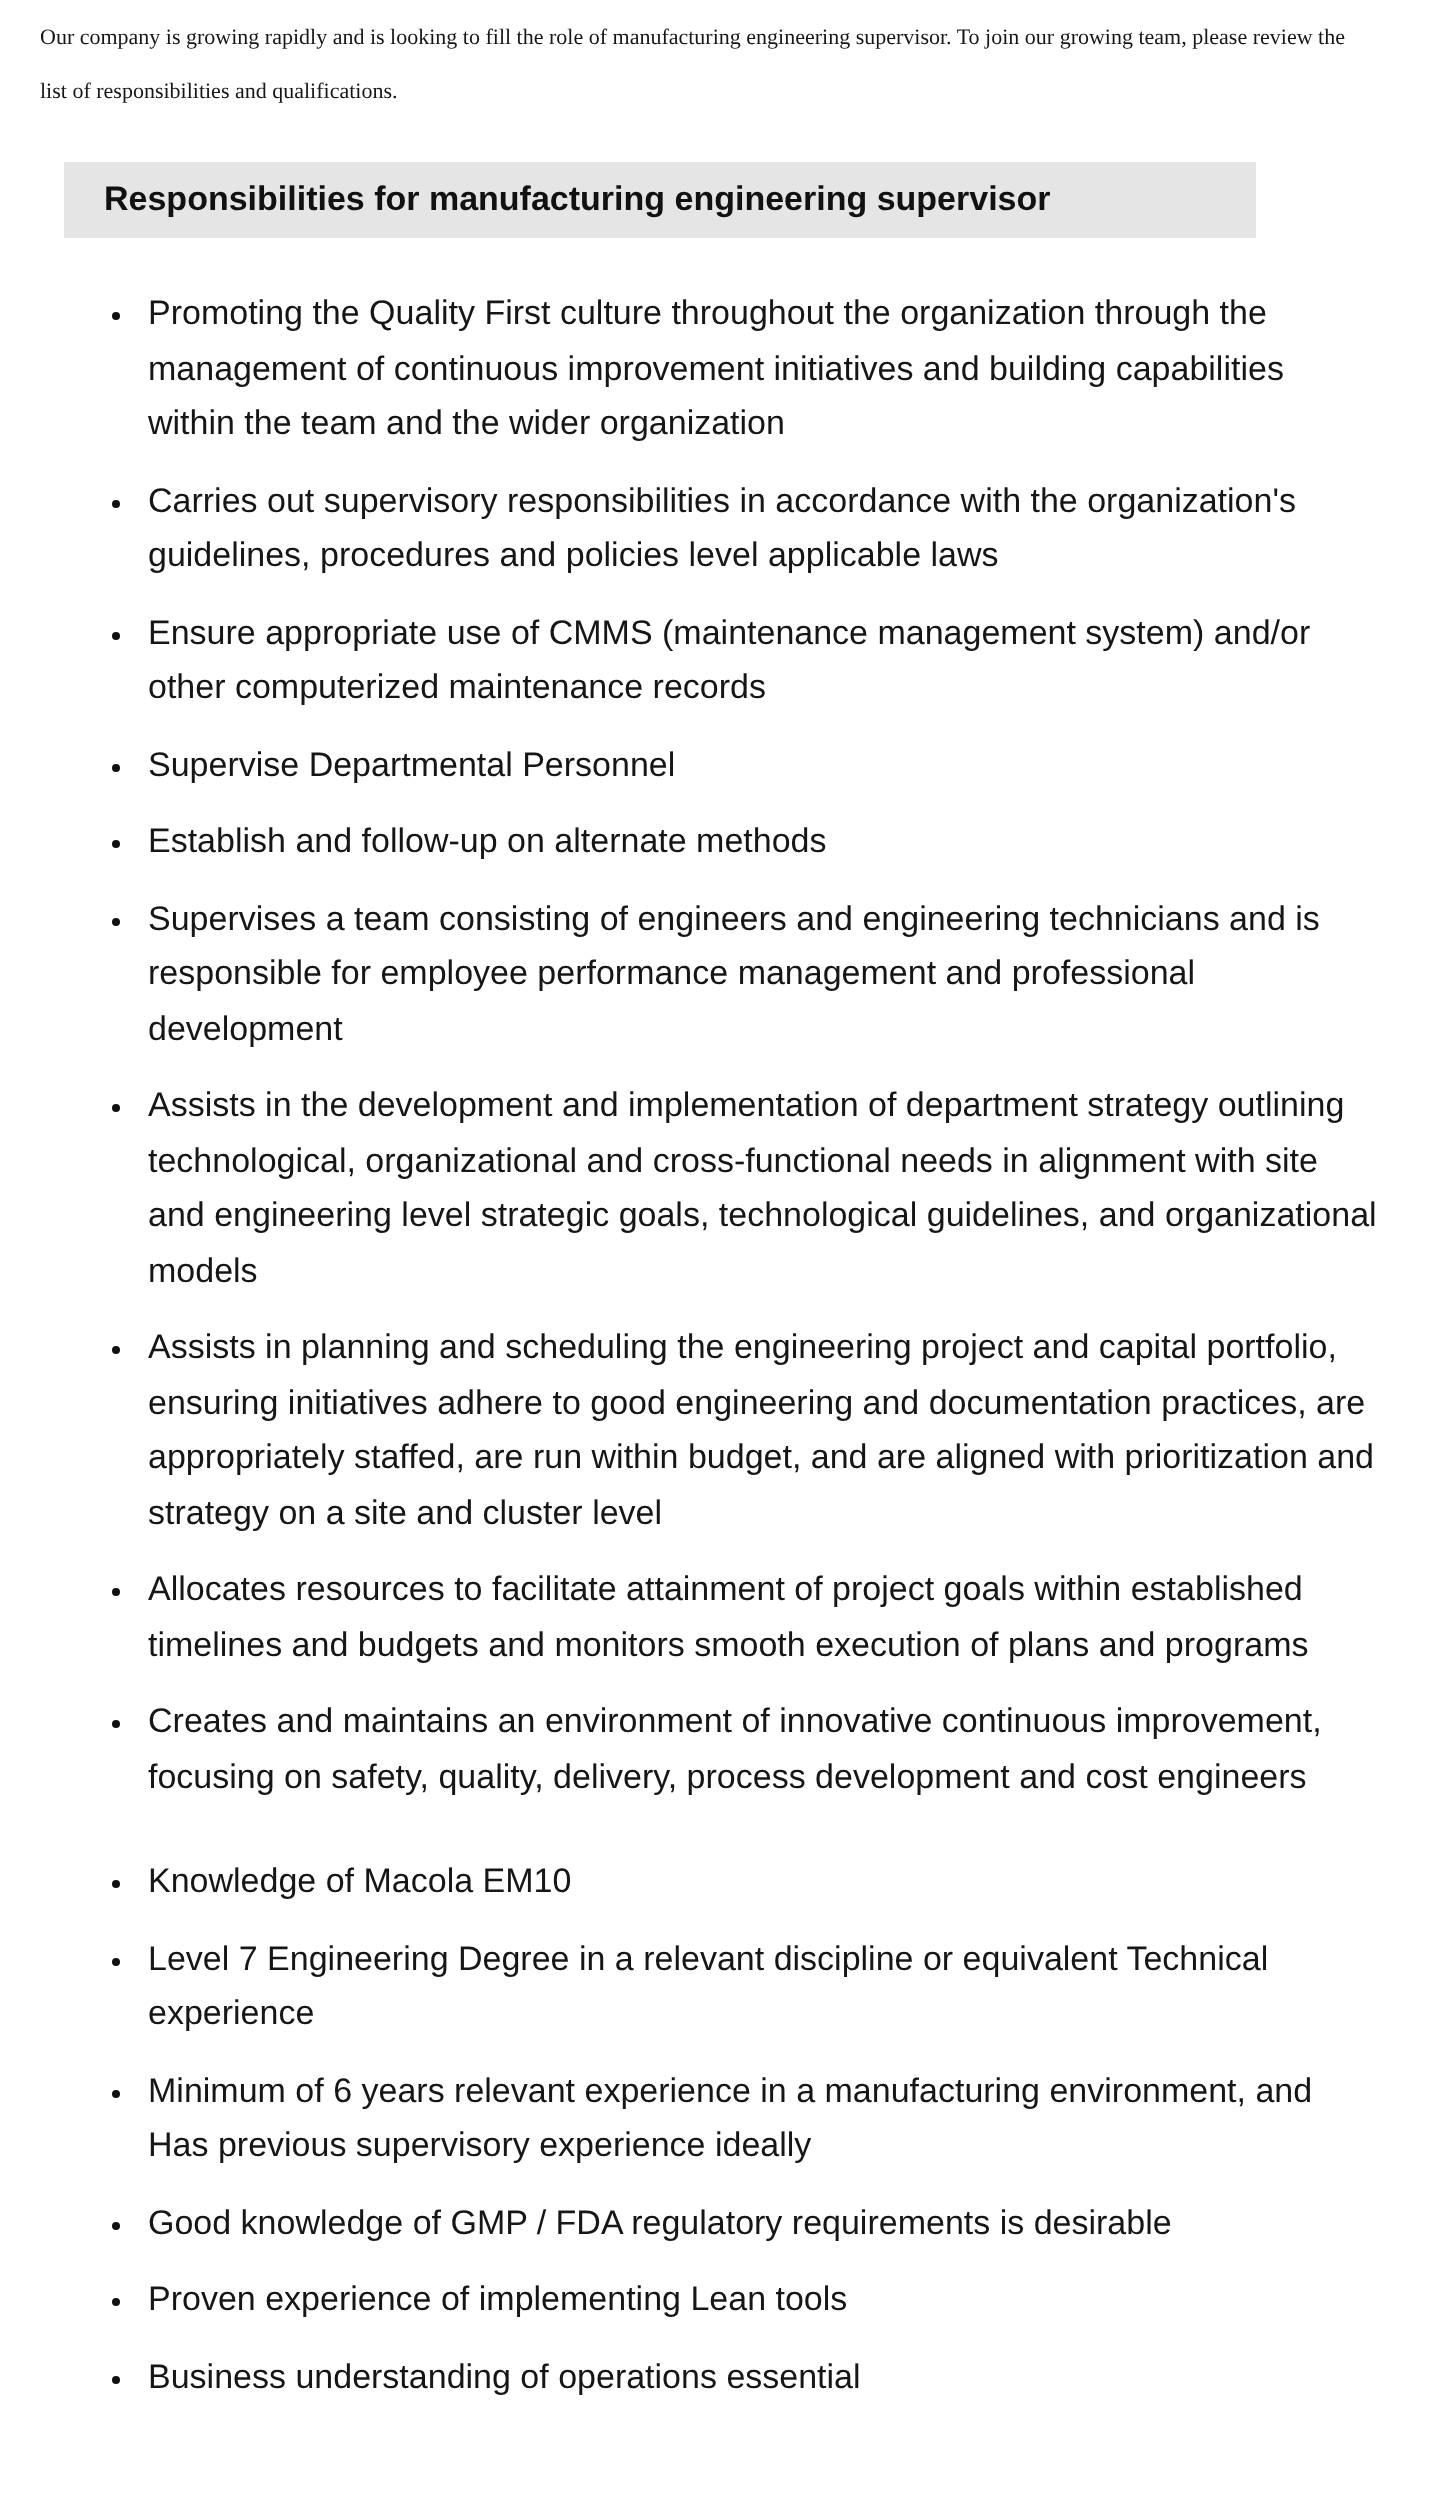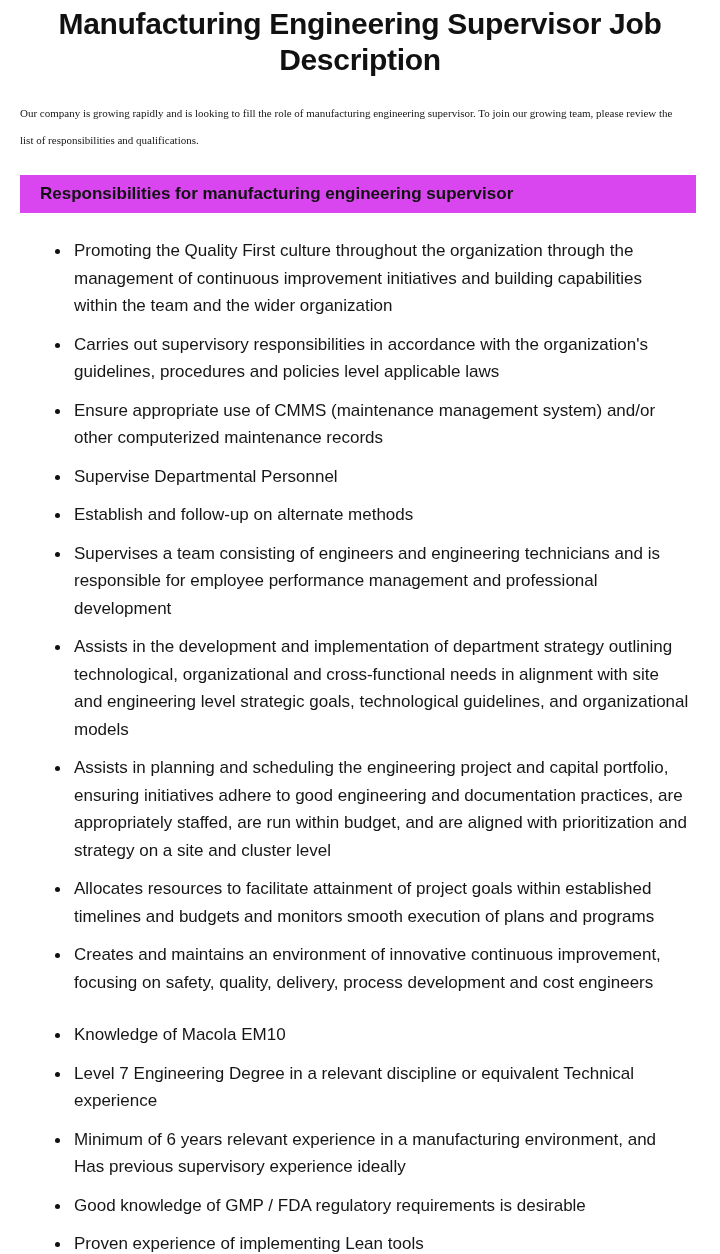--- a/index.html
+++ b/index.html
@@ -27,27 +27,27 @@
     color: #111111;
   }
   p.intro {
     margin: 0 16px 21px 0;
     font-size: 11px;
     line-height: 27px;
     color: #161616;
     font-family: Liberation Serif, serif;
   }
   .section-heading {
-    background: #d946ef;
+    background: #e5e5e5;
     font-size: 17px;
     line-height: 18px;
     font-weight: 700;
     padding: 10px 20px;
-    margin: 0;
-    width: 676px;
+    margin: 12px;
+    width: 596px;
     color: #111111;
   }
   ul.bullet-list {
     margin: 24px 0 25px 0;
     padding: 0 0 0 40px;
     font-size: 17px;
     line-height: 27.5px;
     color: #161616;
   }
   ul.bullet-list li {
@@ -57,21 +57,20 @@
   ul.bullet-list li::marker {
     color: #111111;
     font-size: 15px;
   }
 </style>
 </head>
 <body>
 
 <main class="doc">
 
-  <h1 class="page-title">Manufacturing Engineering Supervisor Job Description</h1>
 
   <p class="intro">Our company is growing rapidly and is looking to fill the role of manufacturing engineering supervisor. To join our growing team, please review the list of responsibilities and qualifications.</p>
 
   <section>
     <div class="section-heading">Responsibilities for manufacturing engineering supervisor</div>
     <ul class="bullet-list">
         <li>Promoting the Quality First culture throughout the organization through the management of continuous improvement initiatives and building capabilities within the team and the wider organization</li>
         <li>Carries out supervisory responsibilities in accordance with the organization's guidelines, procedures and policies level applicable laws</li>
         <li>Ensure appropriate use of CMMS (maintenance management system) and/or other computerized maintenance records</li>
         <li>Supervise Departmental Personnel</li>

